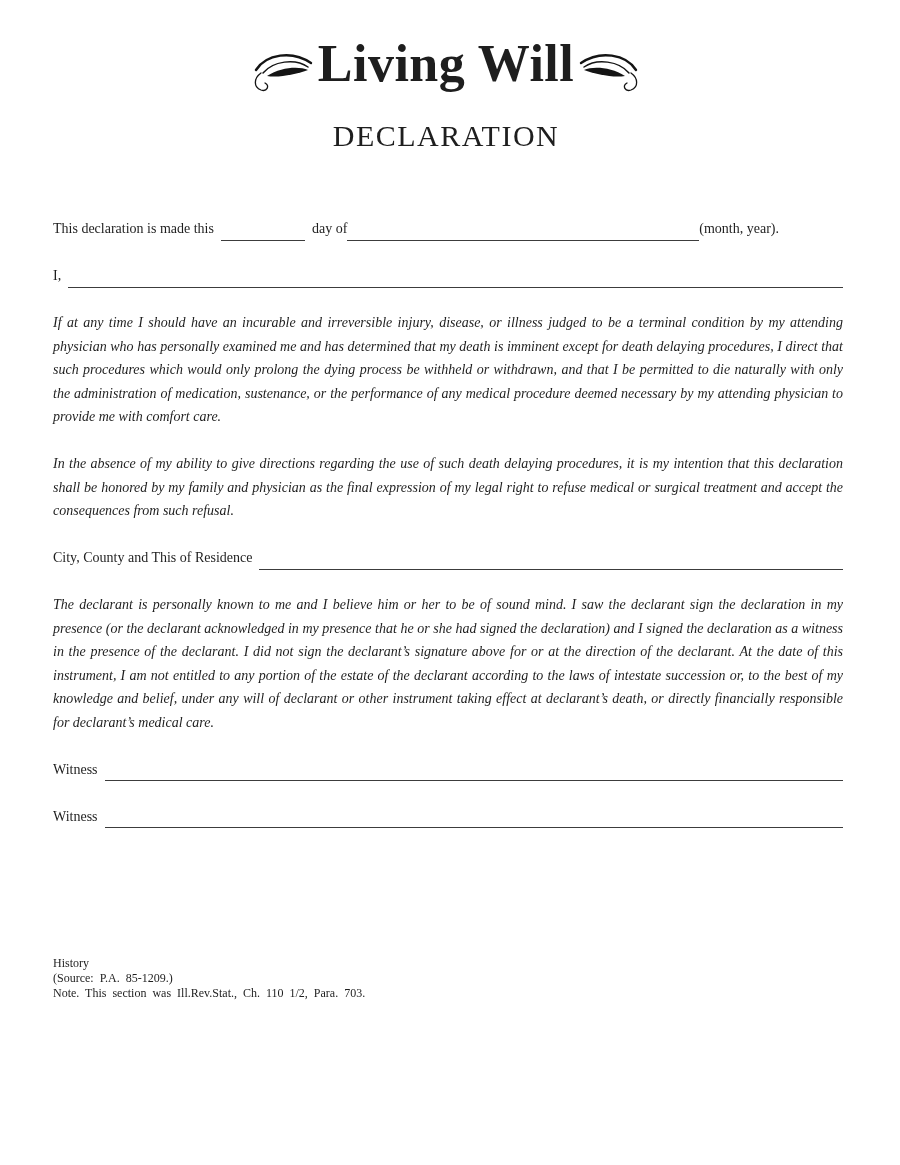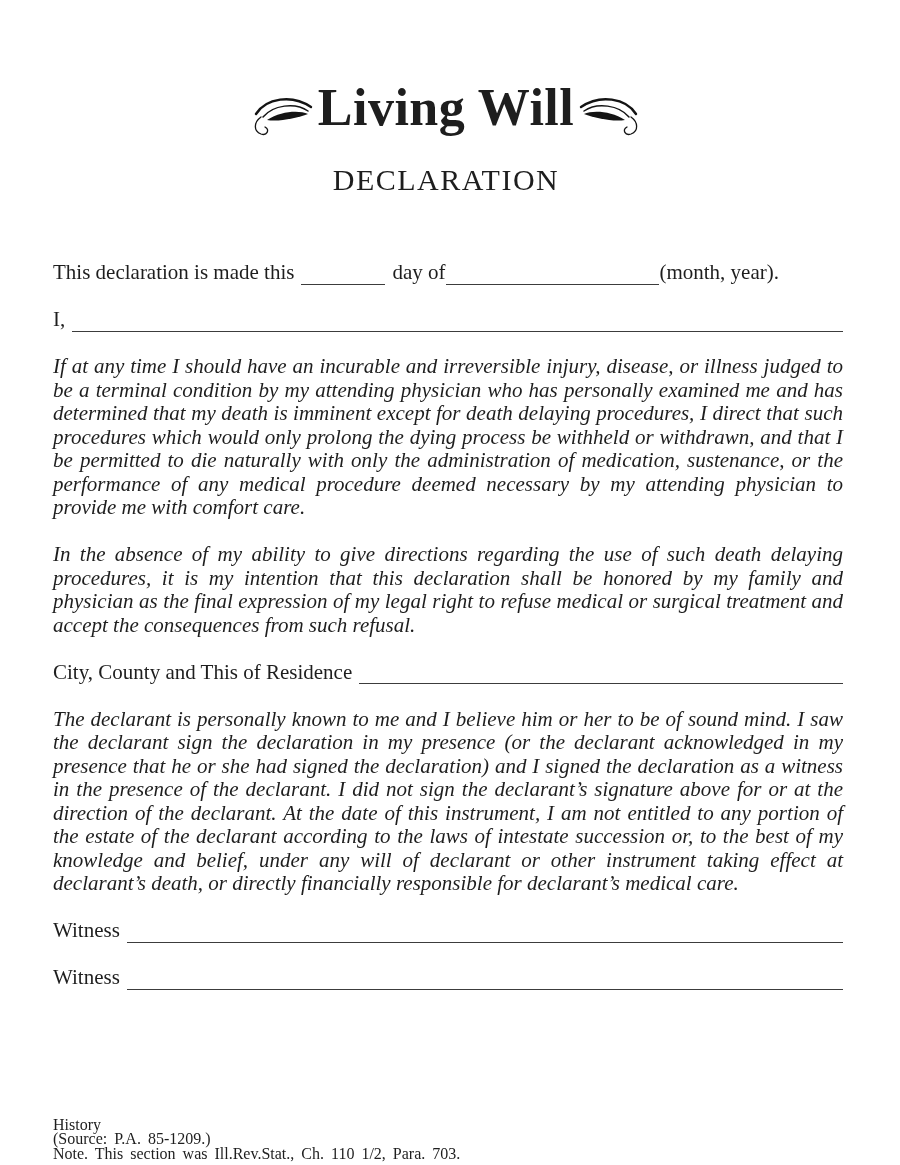--- a/index.html
+++ b/index.html
@@ -7,21 +7,21 @@
   body {
     width: 900px;
     height: 1165px;
     font-family: "Liberation Serif", "DejaVu Serif", serif;
     color: #1e1e1e;
     overflow: hidden;
   }
   .page {
     width: 892px;
     height: 1165px;
-    padding-top: 76px;
+    padding-top: 32px;
   }
 
   
   .title-row {
     display: flex;
     justify-content: center;
     align-items: center;
     gap: 4px;
     height: 64px;
   }
@@ -37,21 +37,21 @@
     text-align: center;
     font-size: 30px;
     letter-spacing: 1.5px;
     margin-top: 23px;
   }
 
   
   .content {
     width: 790px;
     margin: 64px 0 11px 53px;
-    font-size: 21px;
+    font-size: 14px;
     line-height: 23.5px;
   }
   .para {
     text-align: justify;
     margin-bottom: 23.5px;
     font-style: italic;
   }
   .row {
     display: flex;
     align-items: flex-end;
@@ -64,21 +64,21 @@
     display: inline-block;
   }
   .blank.grow { flex: 1 1 auto; }
   .gap-l { margin-left: 7px; }
   .date-line { width: 726px; }
 
   
   .footer {
     margin-top: 128px;
     margin-left: 53px;
-    font-size: 16px;
+    font-size: 12px;
     line-height: 14.8px;
     word-spacing: 3px;
   }
 </style>
 </head>
 <body>
 
 <div class="page">
 
   <div class="title-row">

